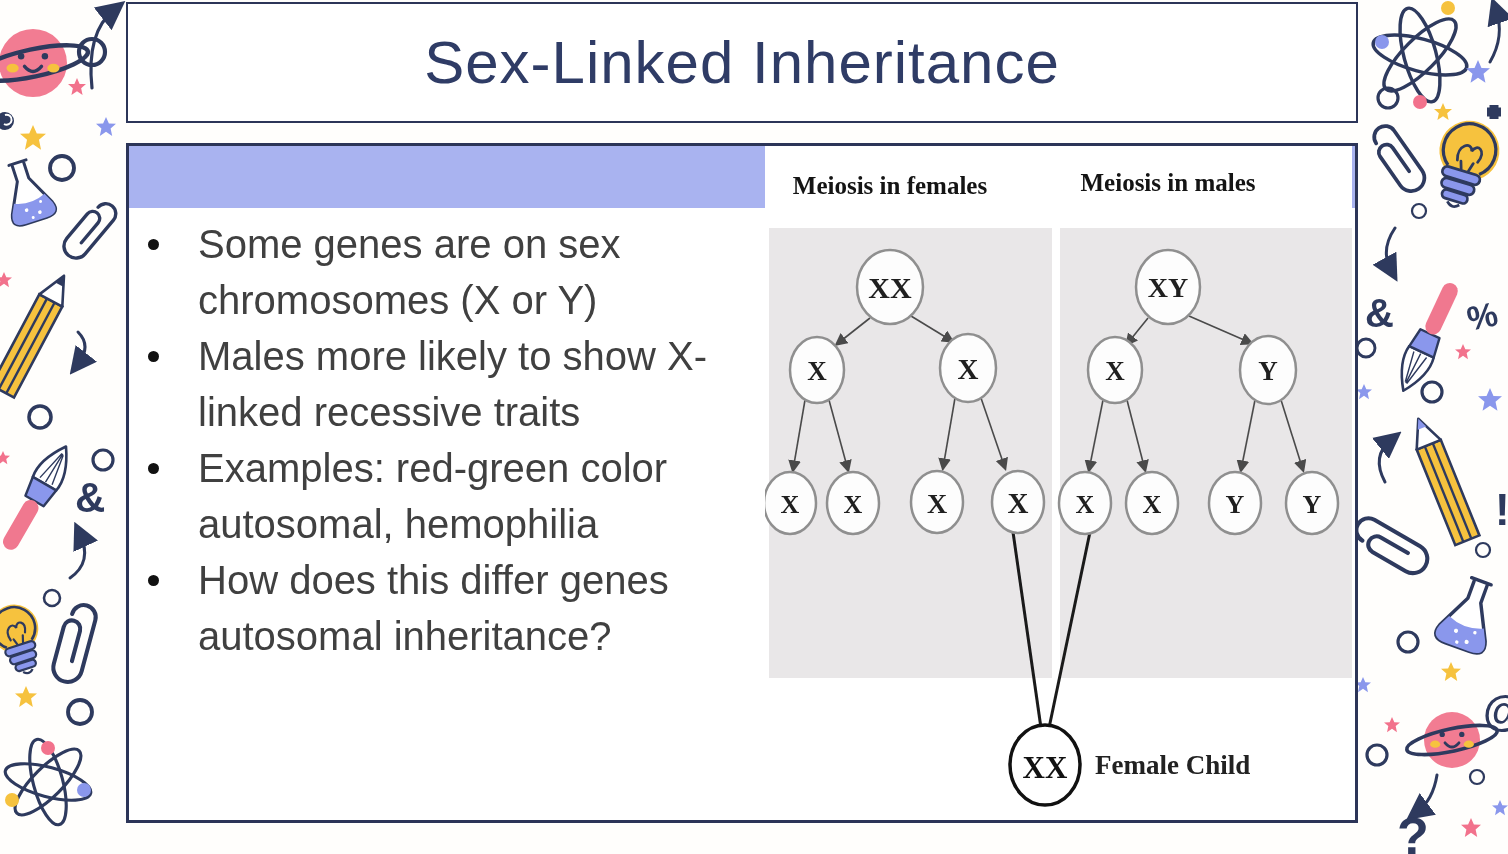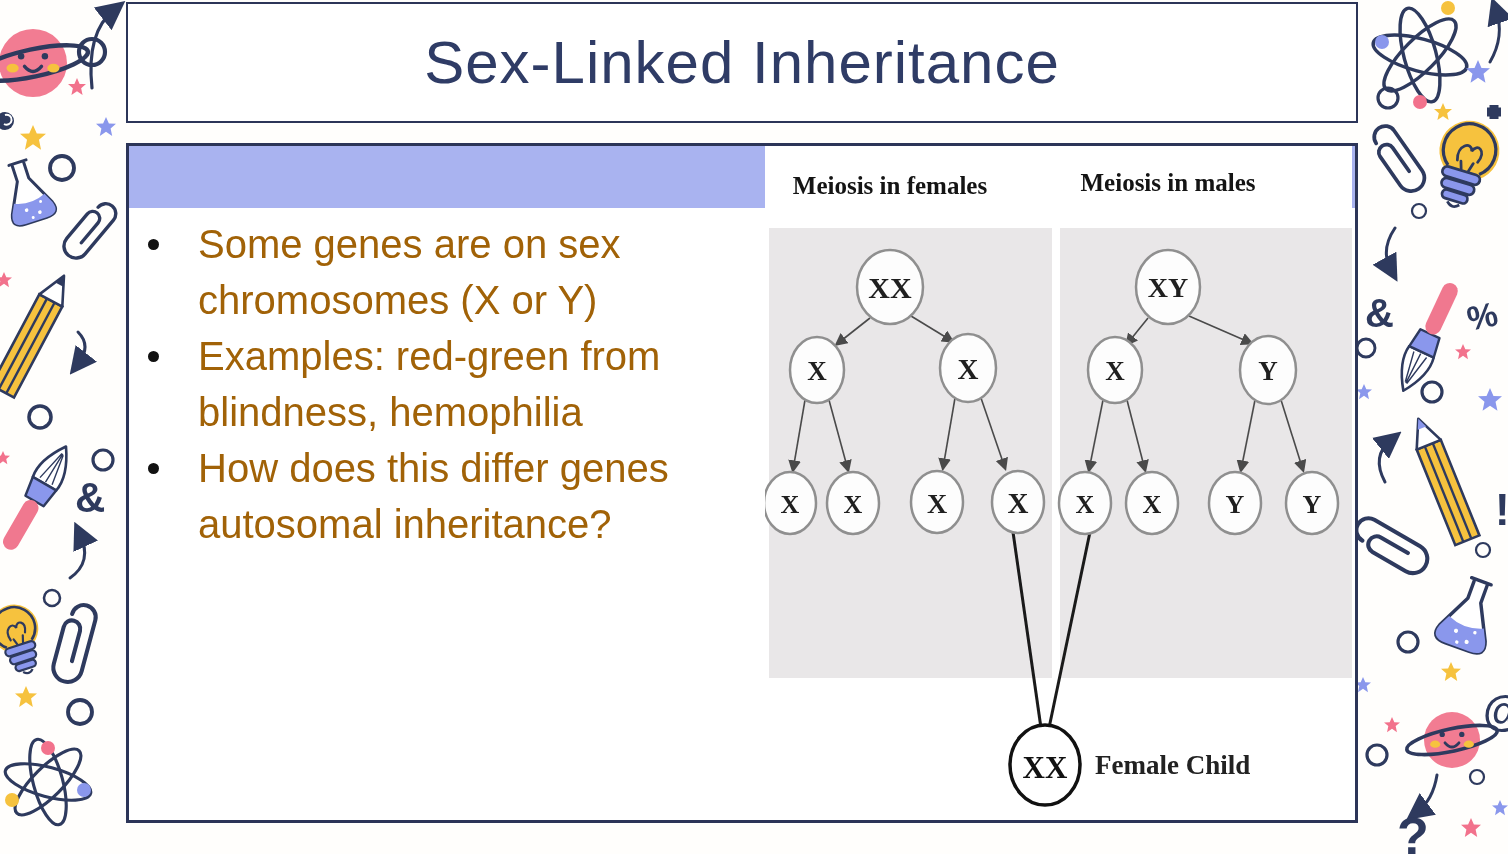--- a/index.html
+++ b/index.html
@@ -9,21 +9,21 @@
   #left-strip{left:0;width:135px;}
   #right-strip{left:1355px;width:153px;}
   .title-box{position:absolute;left:126px;top:2px;width:1232px;height:121px;
              background:#fff;border:2px solid #2c3558;box-sizing:border-box;
              display:flex;align-items:center;justify-content:center;}
   .title-box h1{margin:0;font-size:60px;font-weight:400;color:#2f3c66;letter-spacing:1px;}
   .content-box{position:absolute;left:126px;top:143px;width:1232px;height:680px;
                background:#fff;border:3px solid #2c3558;box-sizing:border-box;}
   .band{position:absolute;left:0;top:0;width:1226px;height:62px;background:#a9b3f0;}
   .bullets{position:absolute;left:0;top:70px;width:645px;margin:0;padding:0;list-style:none;}
-  .bullets li{position:relative;padding-left:69px;font-size:40px;line-height:56px;color:#a16207;}
+  .bullets li{position:relative;padding-left:69px;font-size:40px;line-height:56px;color:#404040;}
   .bullets li::before{content:"";position:absolute;left:19px;top:23px;width:11px;height:11px;
                       border-radius:50%;background:#111;}
   .diagram{position:absolute;left:636px;top:0;width:587px;height:674px;background:#fff;text-align:center;}
   .diagram svg{display:block;}
   .serif{font-family:"Liberation Serif",serif;}
 </style>
 </head>
 <body>
 
 <svg width="0" height="0" style="position:absolute" aria-hidden="true">
@@ -180,21 +180,22 @@
 
   <div class="title-box">
     <h1>Sex-Linked Inheritance</h1>
   </div>
 
   <div class="content-box">
     <div class="band"></div>
 
     <ul class="bullets">
       <li>Some genes are on sex chromosomes (X or Y)</li>
-      <li>Examples: red-green from blindness, hemophilia</li>
+      <li>Males more likely to show X-linked recessive traits</li>
+      <li>Examples: red-green color autosomal, hemophilia</li>
       <li>How does this differ genes autosomal inheritance?</li>
     </ul>
 
     <div class="diagram">
       <svg width="587" height="674" viewBox="0 0 587 674">
         <defs>
             <marker id="tri" markerWidth="8" markerHeight="8" refX="6" refY="4" orient="auto">
               <path d="M0,0 L8,4 L0,8 Z" fill="#4a4a4a"></path>
             </marker>
           </defs>

